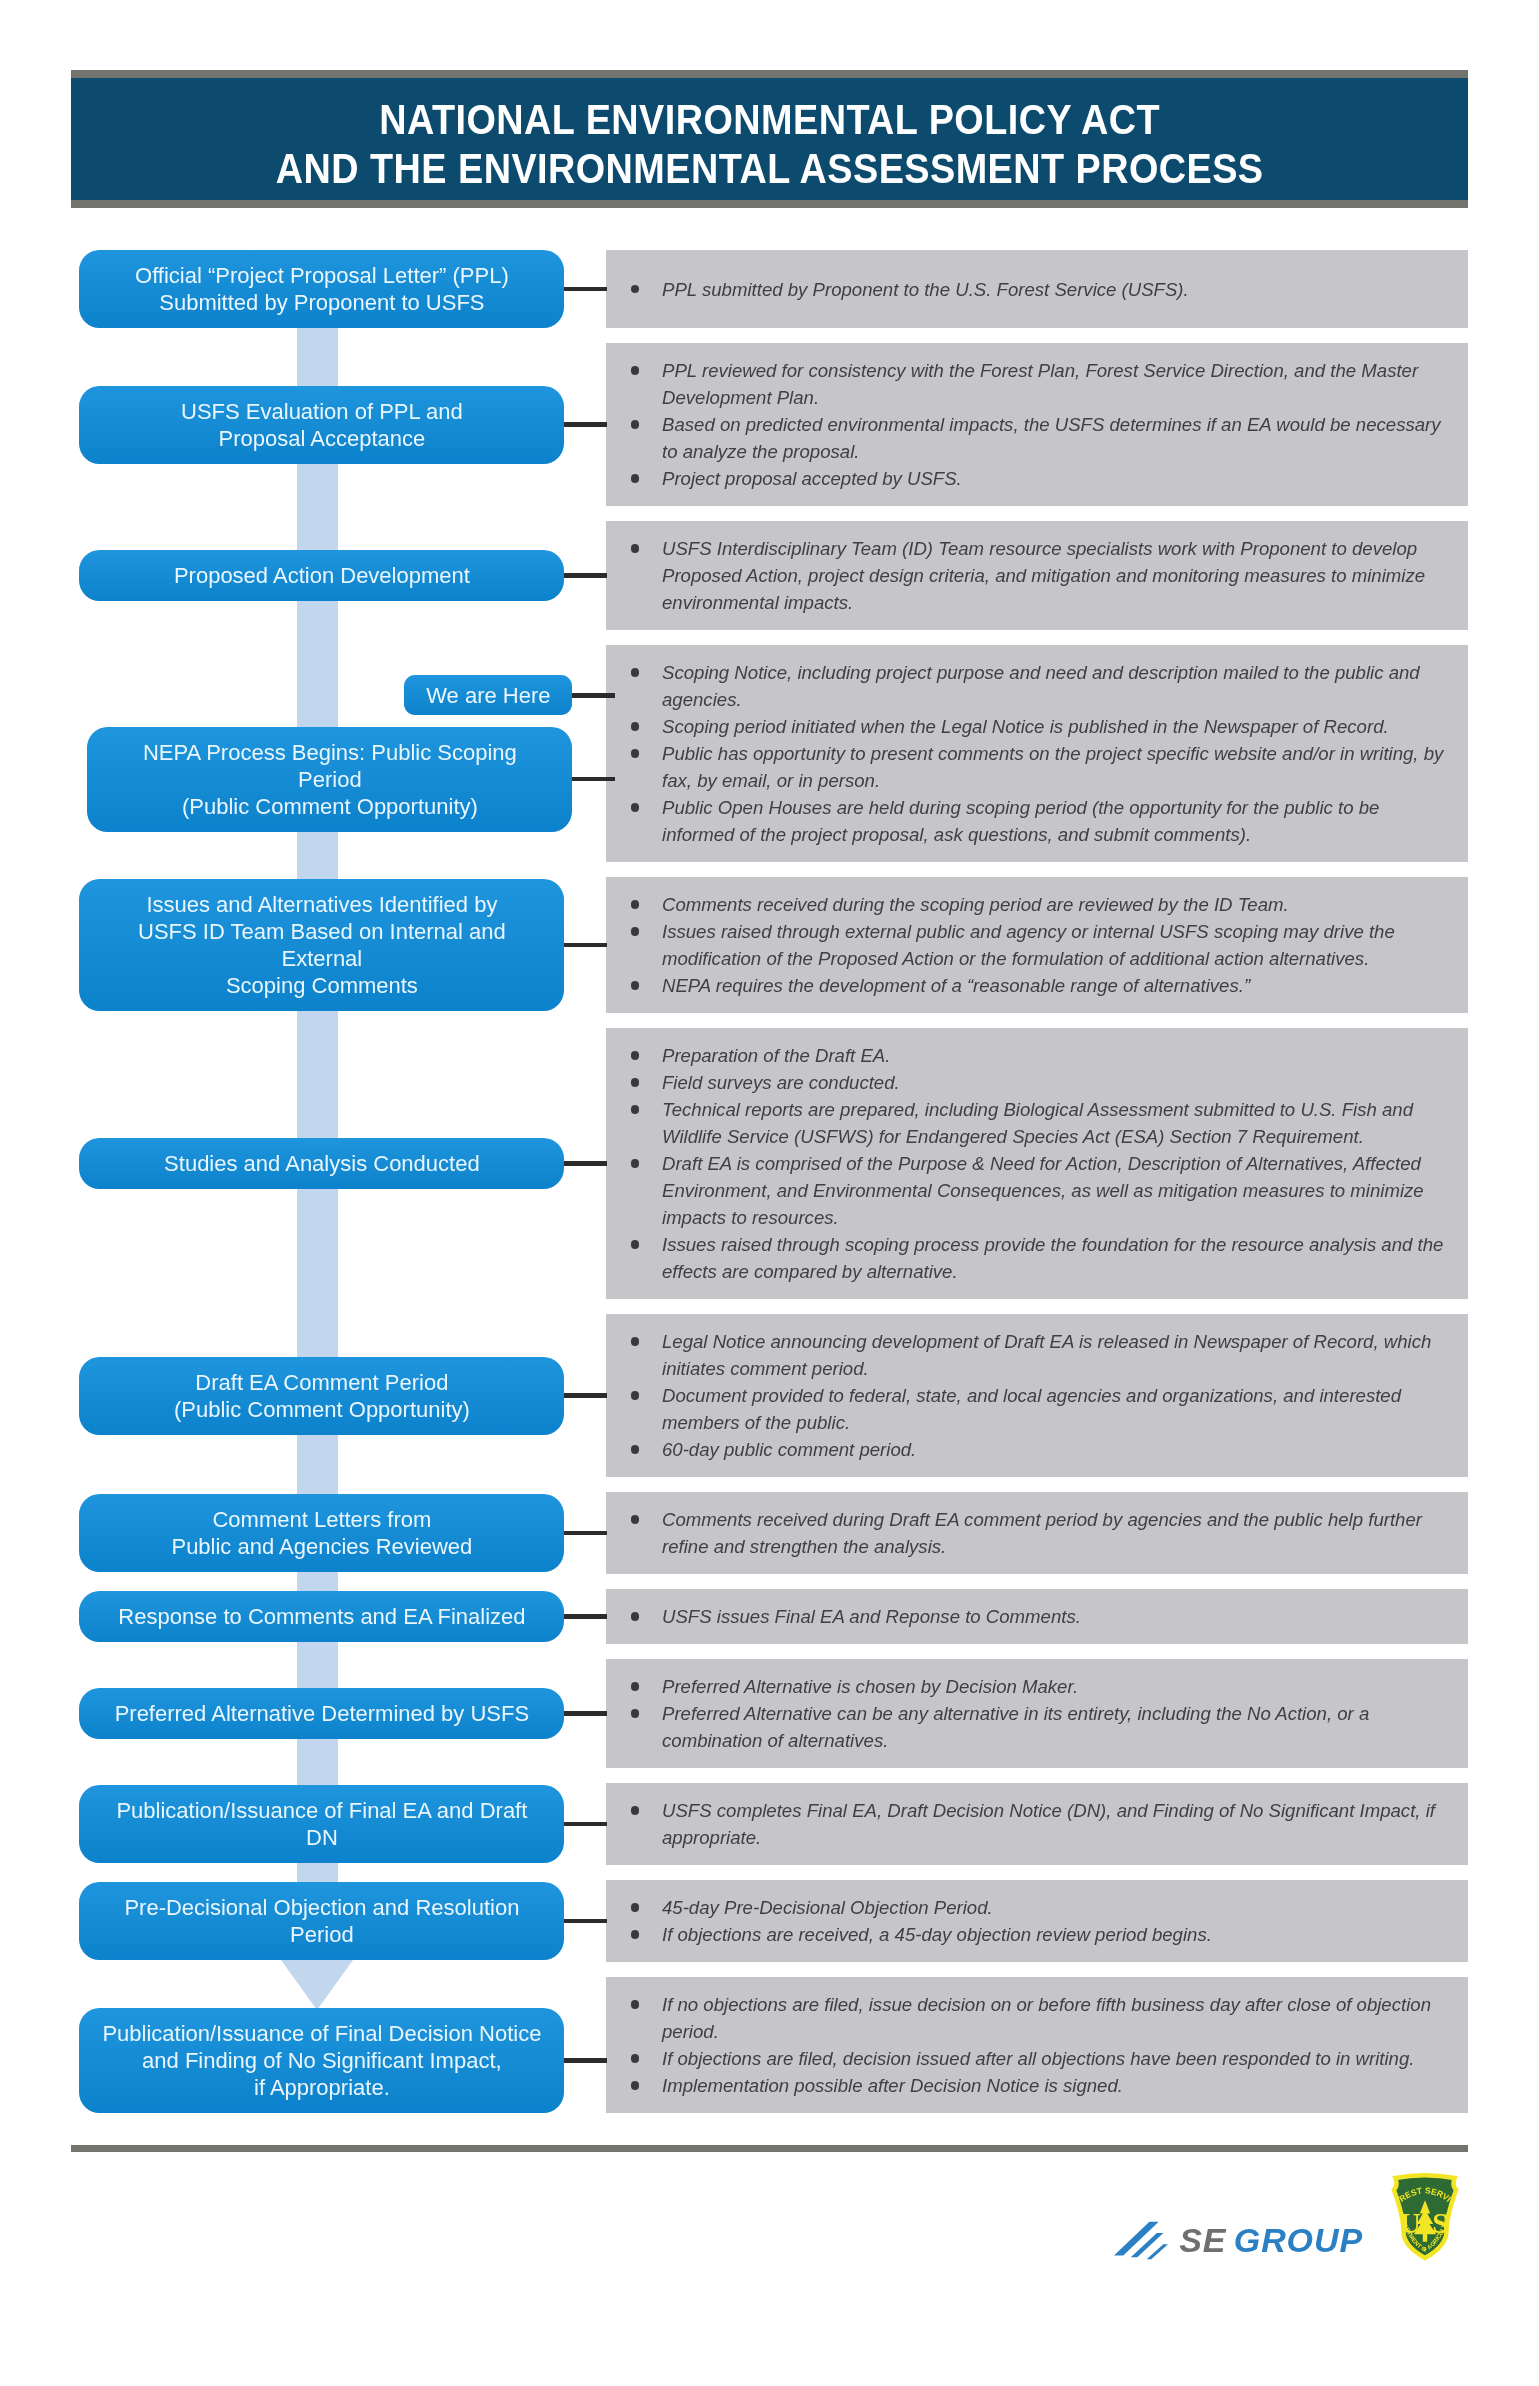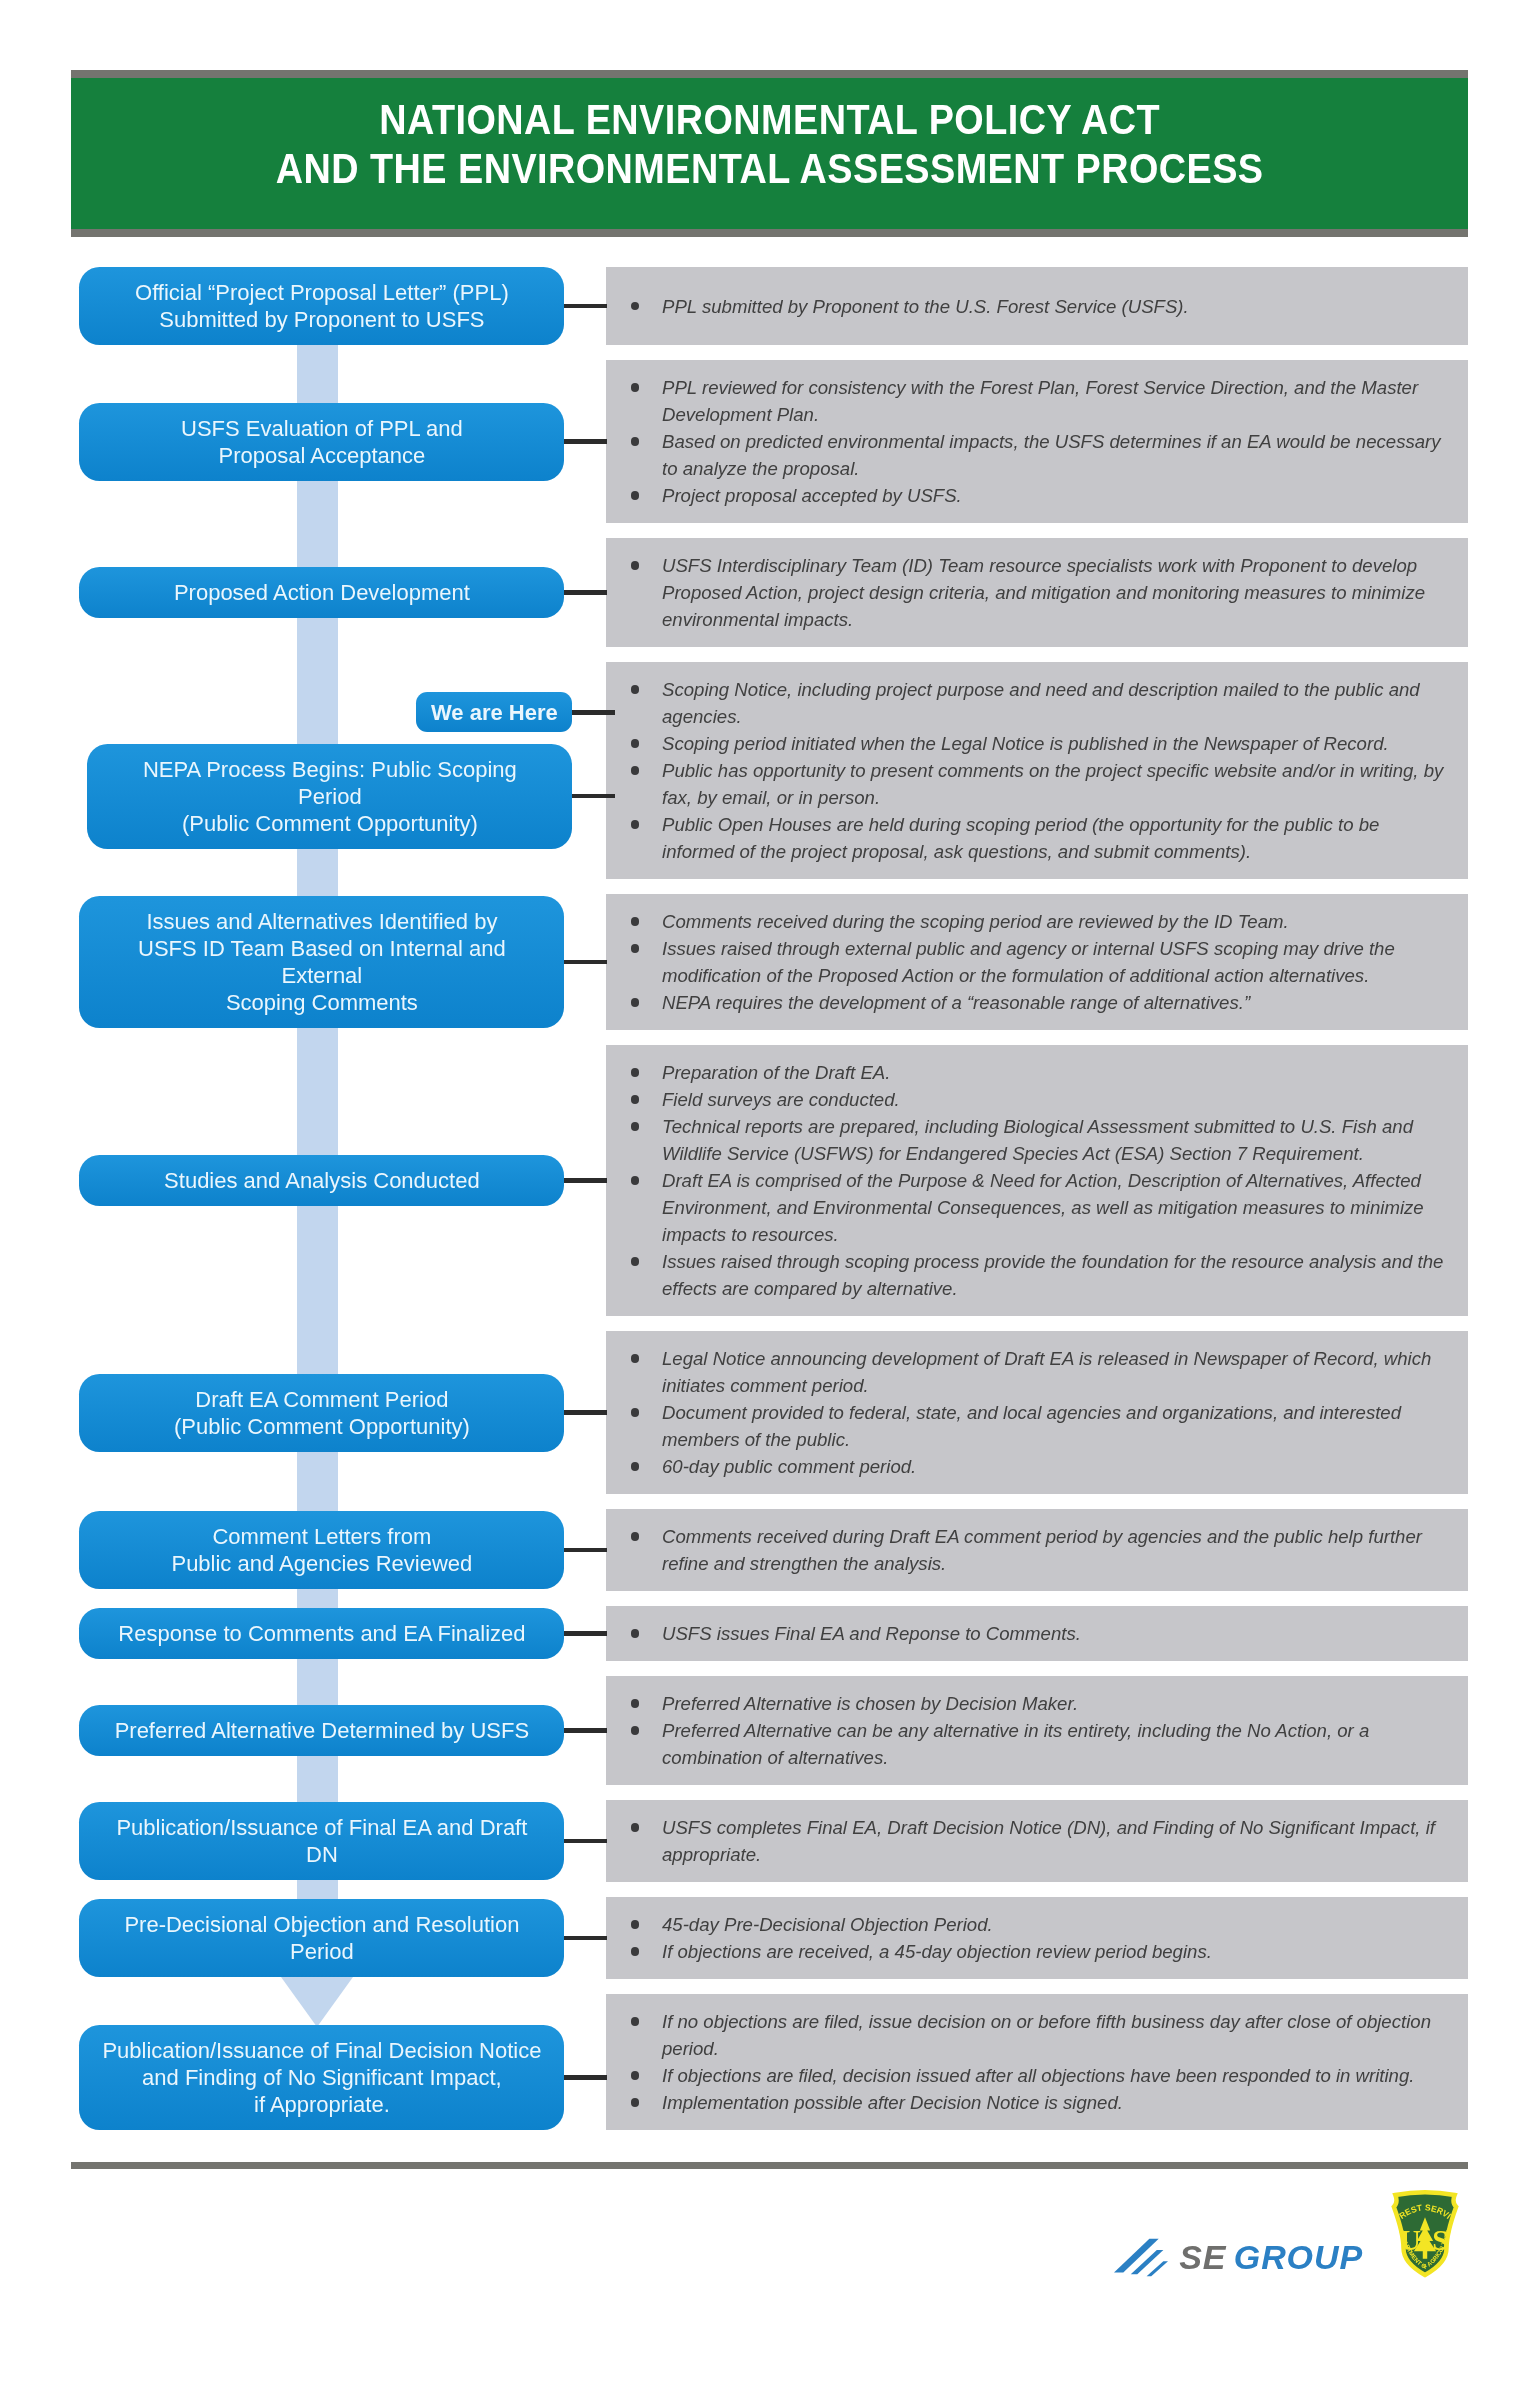--- a/index.html
+++ b/index.html
@@ -1,39 +1,39 @@
 <!DOCTYPE html>
 <html style="font-size:15px"><head>
 <meta charset="utf-8">
 <style>
   html,body { margin:0; padding:0; background:#ffffff; }
   body { font-family:"Liberation Sans", sans-serif; }
   .page { position:relative; width:1539px; height:2387px; background:#ffffff; overflow:hidden; }
 
   
-  .header { margin:70px 71px 4px; background:#15803d; border-top:8.4px solid #74746f; border-bottom:8.4px solid #74746f; text-align:center; padding:17px 0 36px; }
+  .header { margin:70px 71px 16px; background:#0c4a6e; border-top:8.4px solid #74746f; border-bottom:8.4px solid #74746f; text-align:center; padding:17px 0 7px; }
   .title-inner { display:inline-block; transform:scaleX(0.9); color:#ffffff; font-weight:bold; font-size:42px; line-height:49px; letter-spacing:0.5px; }
 
   
   .flow { position:relative; margin:0 71px; padding-top:26px; }
   .arrow-shaft { position:absolute; left:226px; top:39px; bottom:173px; width:41px; background:#c2d6ee; z-index:0; }
   .arrow-head  { position:absolute; left:192px; bottom:103px; width:0; height:0;
                  border-left:54px solid transparent; border-right:54px solid transparent;
                  border-top:75px solid #c2d6ee; z-index:0; }
 
   .row { position:relative; z-index:1; display:flex; align-items:center; margin-bottom:15px; }
   .row:last-child { margin-bottom:0; }
   .row.align-end { align-items:flex-end; }
 
   .left { width:535px; flex:none; display:flex; align-items:center; }
   .stack { width:493px; margin-left:8.4px; display:flex; flex-direction:column; align-items:flex-end; gap:11.2px; }
 
   .boxwrap { position:relative; width:485px; margin-left:8.4px; box-sizing:border-box; }
   .stack .boxwrap { margin-left:0; }
-  .boxwrap.small { width:156px;font-weight:bold; }
+  .boxwrap.small { width:168px; }
 
   .bluebox { background:linear-gradient(180deg,#1e95dc 0%,#0d82cc 100%); border-radius:20.5px;
              color:#eaf6fd; font-size:22px; line-height:27px; text-align:center;
              padding:12px 22.4px; min-height:27px; display:flex; align-items:center; justify-content:center;
              box-sizing:border-box; }
   .boxwrap.small .bluebox { border-radius:11.2px; padding:6.5px 11.2px; }
   .boxlabel { white-space:pre-line; }
 
   .connector { position:absolute; left:100%; top:50%; margin-top:-2.3px; width:43px; height:4.7px; background:#2b2b2b; }
 

